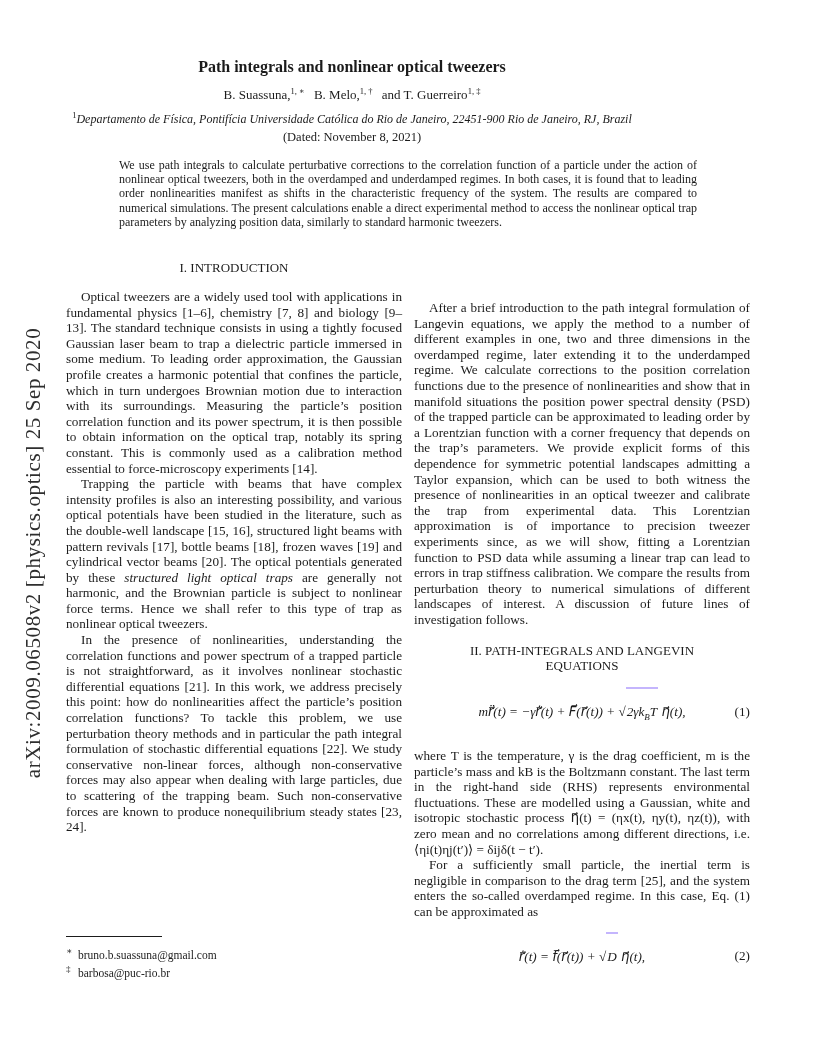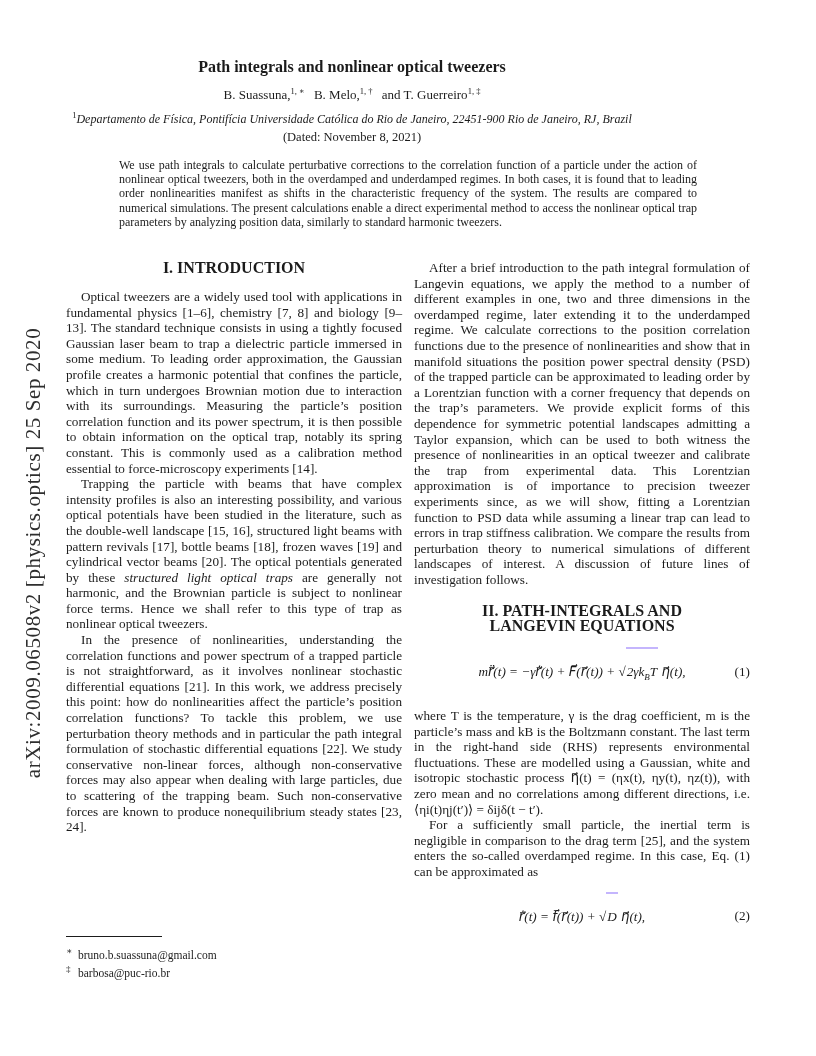--- a/index.html
+++ b/index.html
@@ -38,23 +38,23 @@
     font-size: 12px; line-height: 14.2px;
     text-align: justify;
   }
   .col {
     position: absolute;
     top: 260px; width: 336px;
     font-size: 13.2px; line-height: 15.6px;
     text-align: justify;
   }
   .col-left { left: 66px; }
-  .col-right { left: 414px; }
+  .col-right { left: 414px; margin-top: 40px; }
   .section-heading {
-    font-size: 16px; font-weight: bold;
+    font-size: 13px; font-weight: normal;
     text-align: center; line-height: 15px;
     margin-bottom: 14px;
   }
   .section-heading.second { margin-top: 16px; padding: 0 30px; }
   .col p { text-indent: 15px; }
   .col p.noindent { text-indent: 0; }
   .equation {
     position: relative;
     text-align: center;
     margin: 12px 0;

